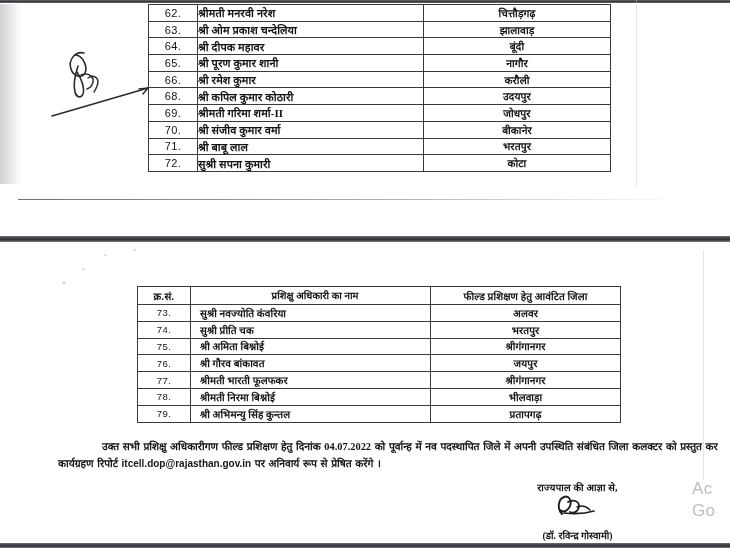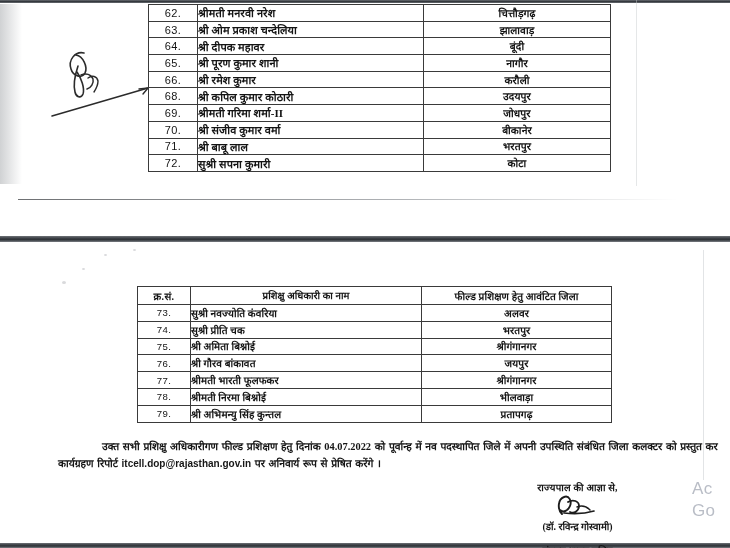--- a/index.html
+++ b/index.html
@@ -77,21 +77,21 @@
   #table-officers-1 .col-sn   { font-family: "Liberation Sans", sans-serif; font-size: 11px; font-weight: normal; letter-spacing: .4px;}
   #table-officers-1 .col-dist { font-size: 10.4px; }
 
   
   #table-officers-2 {
     left: 137px;
     top: 286px;
     width: 471px;
   }
   #table-officers-2 .col-sn   { width: 52px; }
-  #table-officers-2 .col-name { width: 230px; }
+  #table-officers-2 .col-name { width: 230px; padding-left: 9px; }
   #table-officers-2 .col-dist { width: 189px; }
   #table-officers-2 th { height: 17px; font-size: 9.8px; text-align: center; }
   #table-officers-2 td { height: 15.8px; font-size: 10.2px; }
   #table-officers-2 .col-sn   { font-family: "Liberation Sans", sans-serif; font-size: 9.6px; font-weight: normal; letter-spacing: .4px;}
   #table-officers-2 .col-dist { font-size: 10.2px; }
   #table-officers-2 th.col-sn { font-family: "Liberation Serif", serif; font-size: 10px; font-weight: bold; }
 
   
   #note-paragraph {
     position: absolute;
@@ -125,21 +125,21 @@
     line-height: 13px;
     color: #151515;
     white-space: nowrap;
   }
   .sig-order { letter-spacing: .2px; }
   .sig-mark {
     height: 21px;
     position: relative;
   }
   .sig-mark svg { position: absolute; left: 50%; top: -1px; transform: translateX(-50%); }
-  .sig-name  { margin-top: 5px; }
+  .sig-name  { margin-top: 14px; }
   .sig-desig { margin-top: 11px; }
 
   
   #hand-annotation {
     position: absolute;
     left: 44px;
     top: 48px;
     width: 125px;
     height: 76px;
   }

